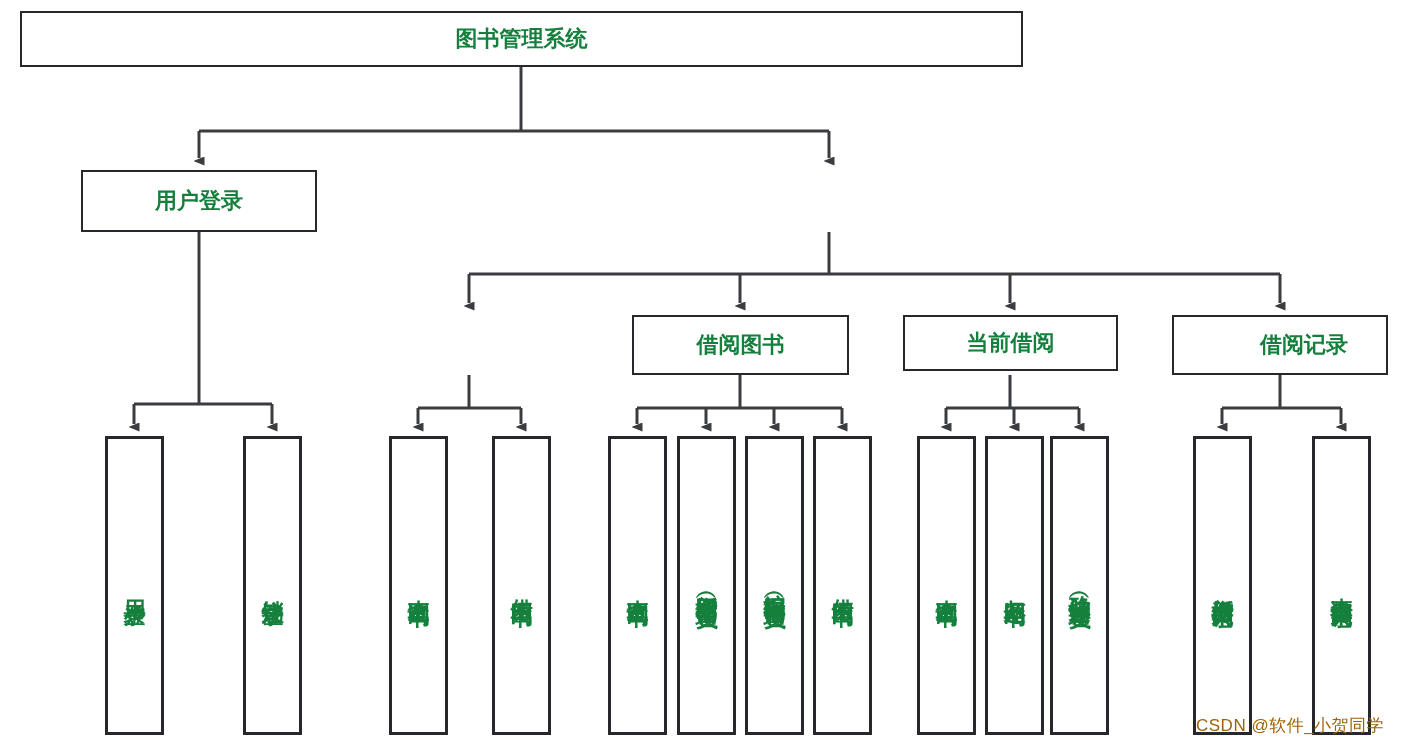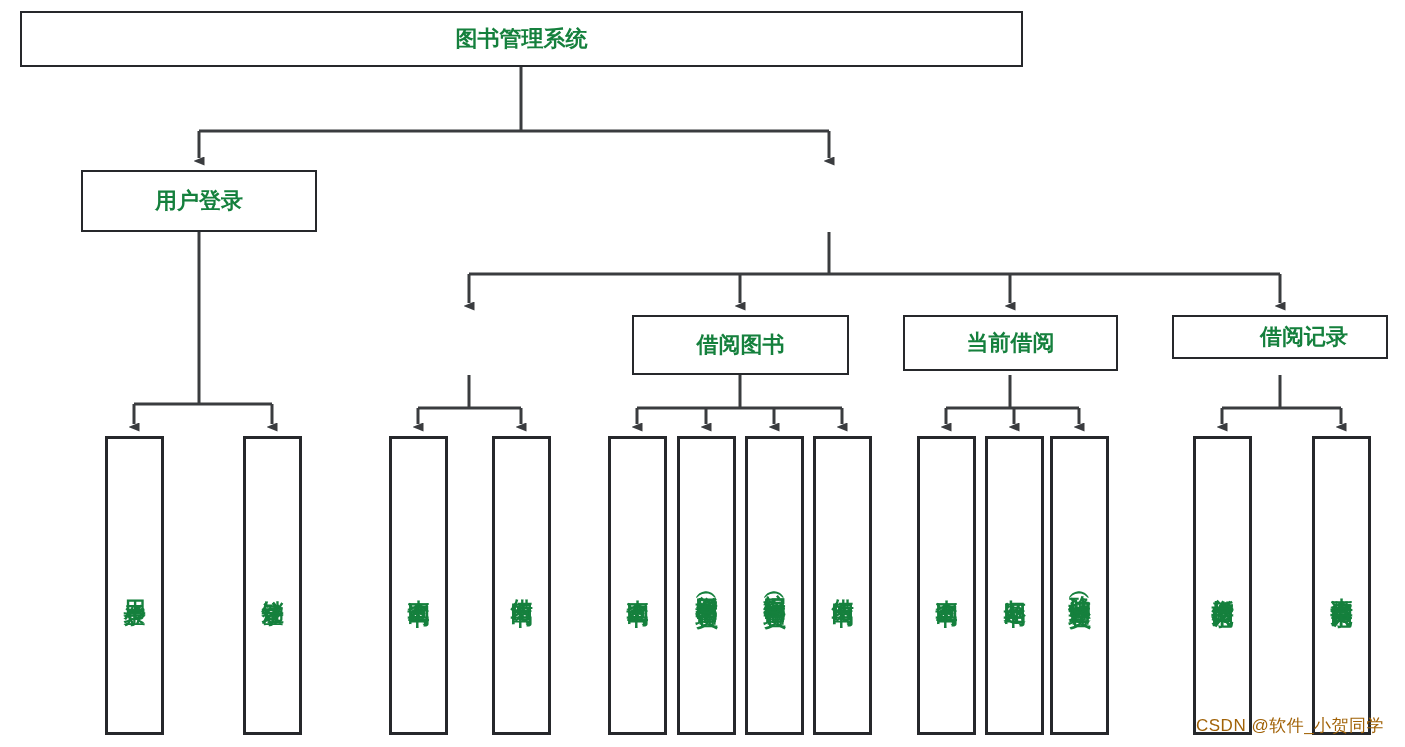--- a/index.html
+++ b/index.html
@@ -78,21 +78,21 @@
   <div class="node" style="left:81px;top:170px;width:236px;height:62px;">
     <span class="lbl">用户登录</span>
   </div>
 
   <div class="node" style="left:632px;top:315px;width:217px;height:60px;">
     <span class="lbl">借阅图书</span>
   </div>
   <div class="node" style="left:903px;top:315px;width:215px;height:56px;align-items:center;">
     <span class="lbl">当前借阅</span>
   </div>
-  <div class="node" style="left:1172px;top:315px;width:216px;height:44px;padding-left:48px;">
+  <div class="node" style="left:1172px;top:315px;width:216px;height:60px;padding-left:48px;">
     <span class="lbl">借阅记录</span>
   </div>
 
   <div class="node leaf" style="left:105px;top:436px;width:59px;height:299px;">
     <span class="lbl">用户登录</span>
   </div>
   <div class="node leaf" style="left:243px;top:436px;width:59px;height:299px;">
     <span class="lbl">注销登录</span>
   </div>
 

